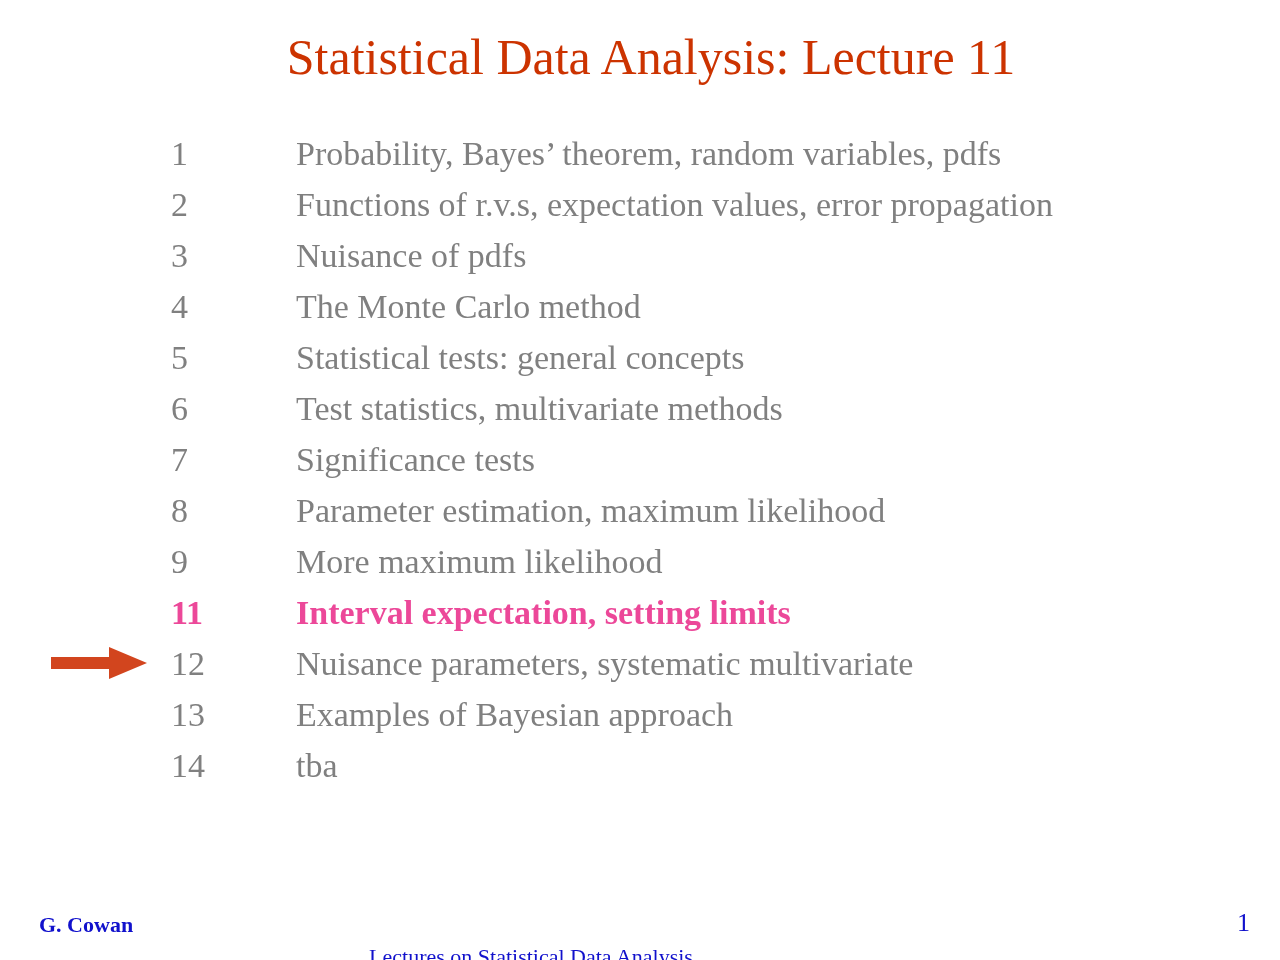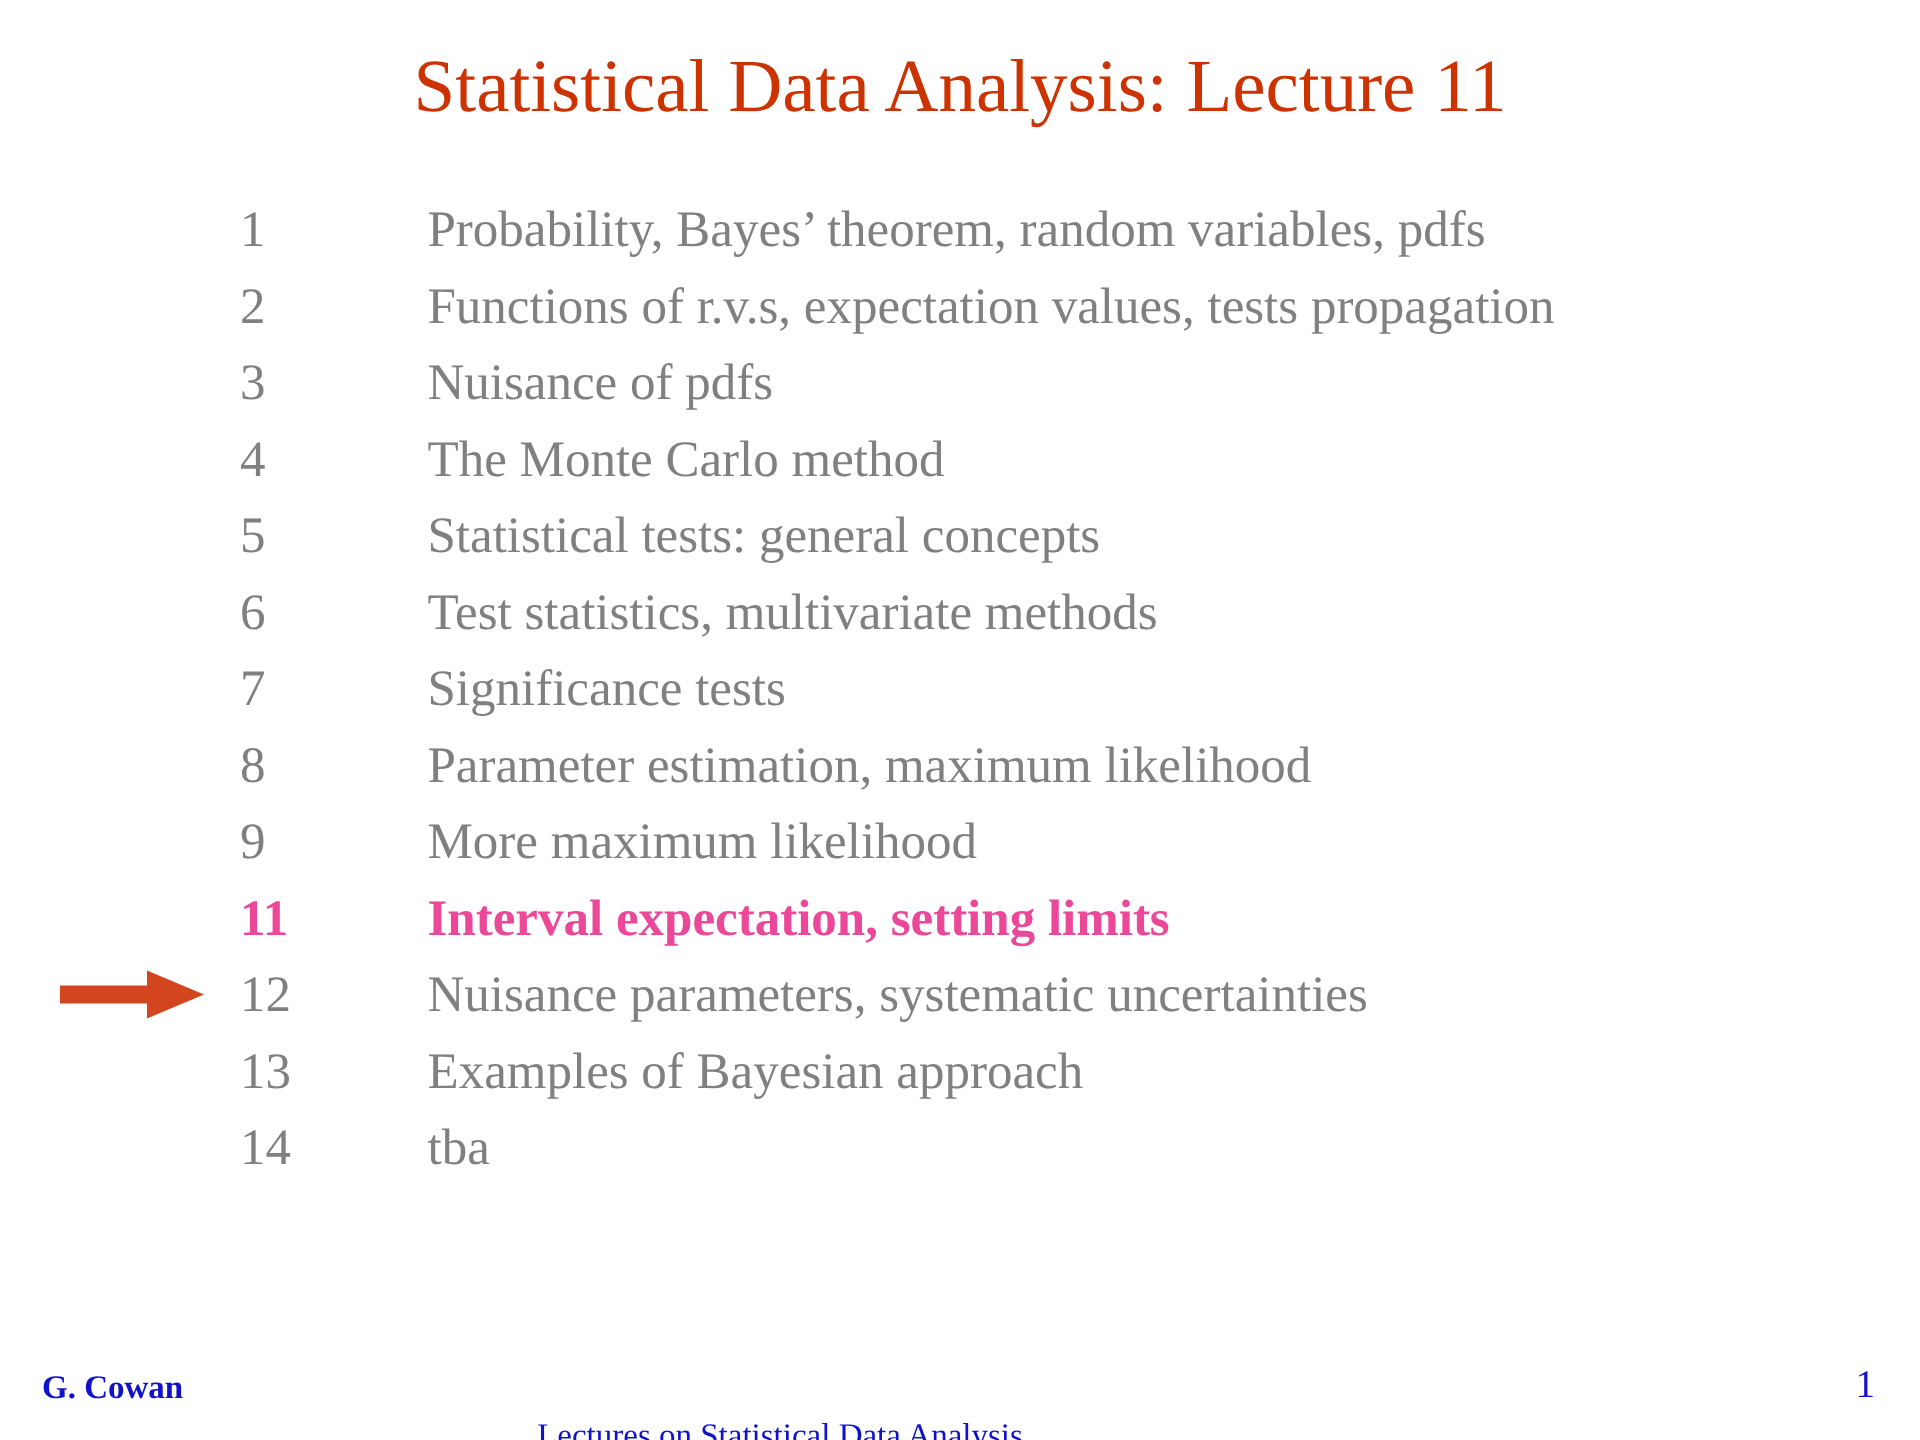--- a/index.html
+++ b/index.html
@@ -11,20 +11,21 @@
     height: 960px;
     background: #ffffff;
     font-family: "Liberation Serif", serif;
     overflow: hidden;
     position: relative;
   }
 
   .slide {
     position: absolute;
     inset: 0;
+    margin-left: 11px;
   }
 
   .slide-title {
     position: absolute;
     top: 28px;
     left: 0;
     width: 1280px;
     text-align: center;
     font-size: 50px;
     color: #cc3300;
@@ -112,21 +113,21 @@
 
   <div class="lecture-list">
 
     <div class="lecture-row">
       <span class="num">1</span>
       <span class="txt">Probability, Bayes’ theorem, random variables, pdfs</span>
     </div>
 
     <div class="lecture-row">
       <span class="num">2</span>
-      <span class="txt">Functions of r.v.s, expectation values, tests propagation</span>
+      <span class="txt">Functions of r.v.s, expectation values, error propagation</span>
     </div>
 
     <div class="lecture-row">
       <span class="num">3</span>
       <span class="txt">Nuisance of pdfs</span>
     </div>
 
     <div class="lecture-row">
       <span class="num">4</span>
       <span class="txt">The Monte Carlo method</span>
@@ -158,21 +159,21 @@
     </div>
 
 
     <div class="lecture-row current">
       <span class="num">11</span>
       <span class="txt">Interval expectation, setting limits</span>
     </div>
 
     <div class="lecture-row">
       <span class="num">12</span>
-      <span class="txt">Nuisance parameters, systematic uncertainties</span>
+      <span class="txt">Nuisance parameters, systematic multivariate</span>
     </div>
 
     <div class="lecture-row">
       <span class="num">13</span>
       <span class="txt">Examples of Bayesian approach</span>
     </div>
 
     <div class="lecture-row">
       <span class="num">14</span>
       <span class="txt">tba</span>

